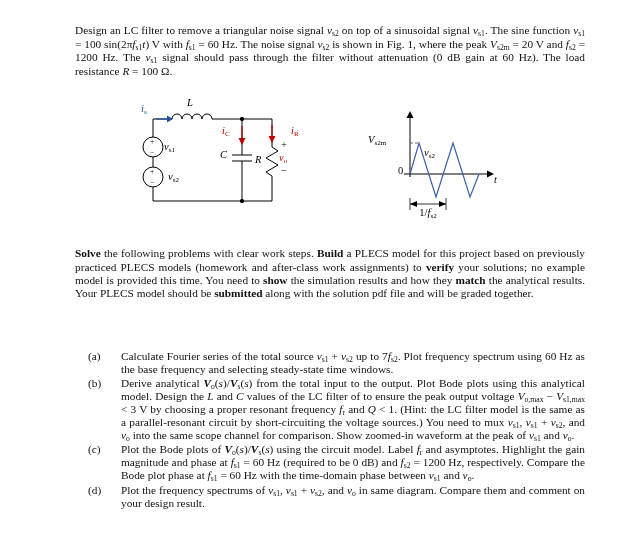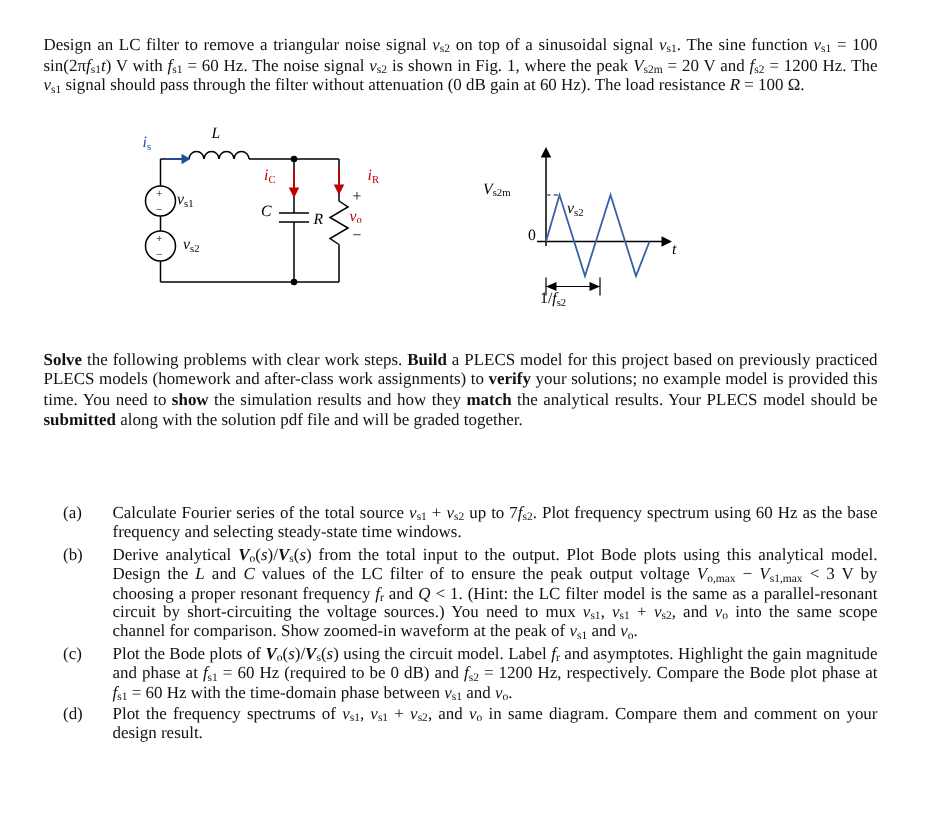--- a/index.html
+++ b/index.html
@@ -1,17 +1,17 @@
 <!DOCTYPE html>
 <html><head>
 <meta charset="utf-8">
 <style>
   html,body{margin:0;padding:0;}
   body{width:630px;height:550px;background:#ffffff;font-family:"Liberation Serif",serif;color:#111;}
-  .page{position:relative;width:630px;height:550px;overflow:hidden;box-sizing:border-box;padding:13px 45px 0 29px;background:#fff;}
+  .page{position:relative;width:630px;height:550px;overflow:hidden;box-sizing:border-box;padding:13px 45px 0 75px;background:#fff;}
   .para{font-size:11.3px;line-height:13.4px;text-align:justify;}
   sub{font-size:0.68em;vertical-align:-0.25em;line-height:0;}
   .figure{position:relative;width:624px;height:132px;margin:6px 0 0 -55px;}
   .figure svg{position:absolute;left:0;top:0;}
   .fig-label{position:absolute;font-size:10.5px;line-height:11px;white-space:nowrap;color:#000;}
   .fig-label.red{color:#c00000;}
   .fig-label.blue{color:#1f4e9c;}
   .fig-pm{position:absolute;font-size:7.5px;line-height:8px;color:#000;}
   .caption{width:630px;margin:3px 0 0 -55px;text-align:center;font-size:11px;}
   .solve{margin-top:26px;}
@@ -92,21 +92,21 @@
     <div class="fig-label" style="left:148px;top:82px;"><i>v</i><sub>s2</sub></div>
     <div class="fig-pm" style="left:130px;top:49px;">+</div>
     <div class="fig-pm" style="left:130px;top:60px;">−</div>
     <div class="fig-pm" style="left:130px;top:79px;">+</div>
     <div class="fig-pm" style="left:130px;top:90px;">−</div>
 
     <div class="fig-label" style="left:348px;top:45px;width:38px;"><i>V</i><sub>s2m</sub></div>
     <div class="fig-label" style="left:404px;top:58px;"><i>v</i><sub>s2</sub></div>
     <div class="fig-label" style="left:378px;top:76px;">0</div>
     <div class="fig-label" style="left:474px;top:85px;"><i>t</i></div>
-    <div class="fig-label" style="left:386px;top:118px;width:44px;text-align:left;">1/<i>f</i><sub>s2</sub></div>
+    <div class="fig-label" style="left:386px;top:118px;width:44px;text-align:center;">1/<i>f</i><sub>s2</sub></div>
   </div>
 
 
   <p class="para solve"><b>Solve</b> the following problems with clear work steps. <b>Build</b> a PLECS model for this project based on previously practiced PLECS models (homework and after-class work assignments) to <b>verify</b> your solutions; no example model is provided this time. You need to <b>show</b> the simulation results and how they <b>match</b> the analytical results. Your PLECS model should be <b>submitted</b> along with the solution pdf file and will be graded together.</p>
 
   <div class="items">
     <div class="item">
       <span class="item-label">(a)</span>
       <div class="item-text">Calculate Fourier series of the total source <i>v</i><sub>s1</sub> + <i>v</i><sub>s2</sub> up to 7<i>f</i><sub>s2</sub>. Plot frequency spectrum using 60 Hz as the base frequency and selecting steady-state time windows.</div>
     </div>

